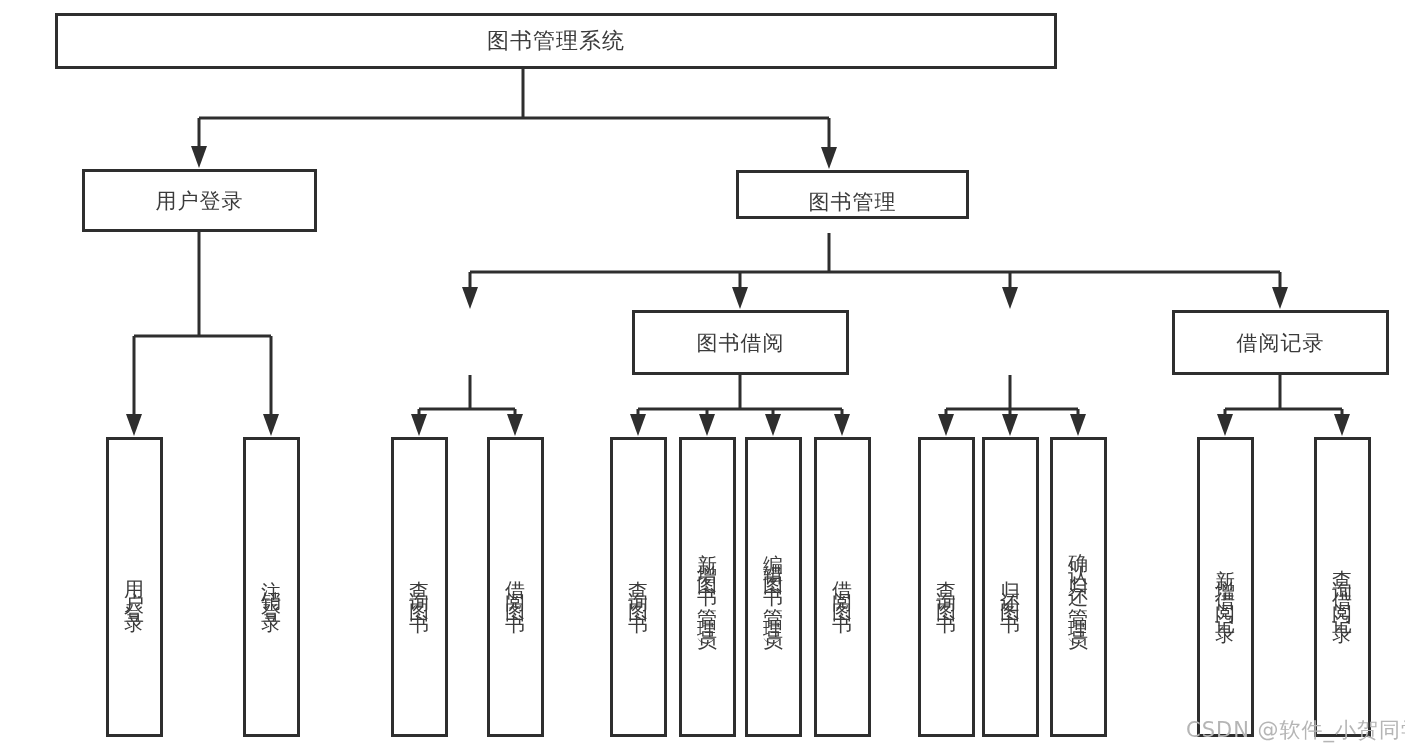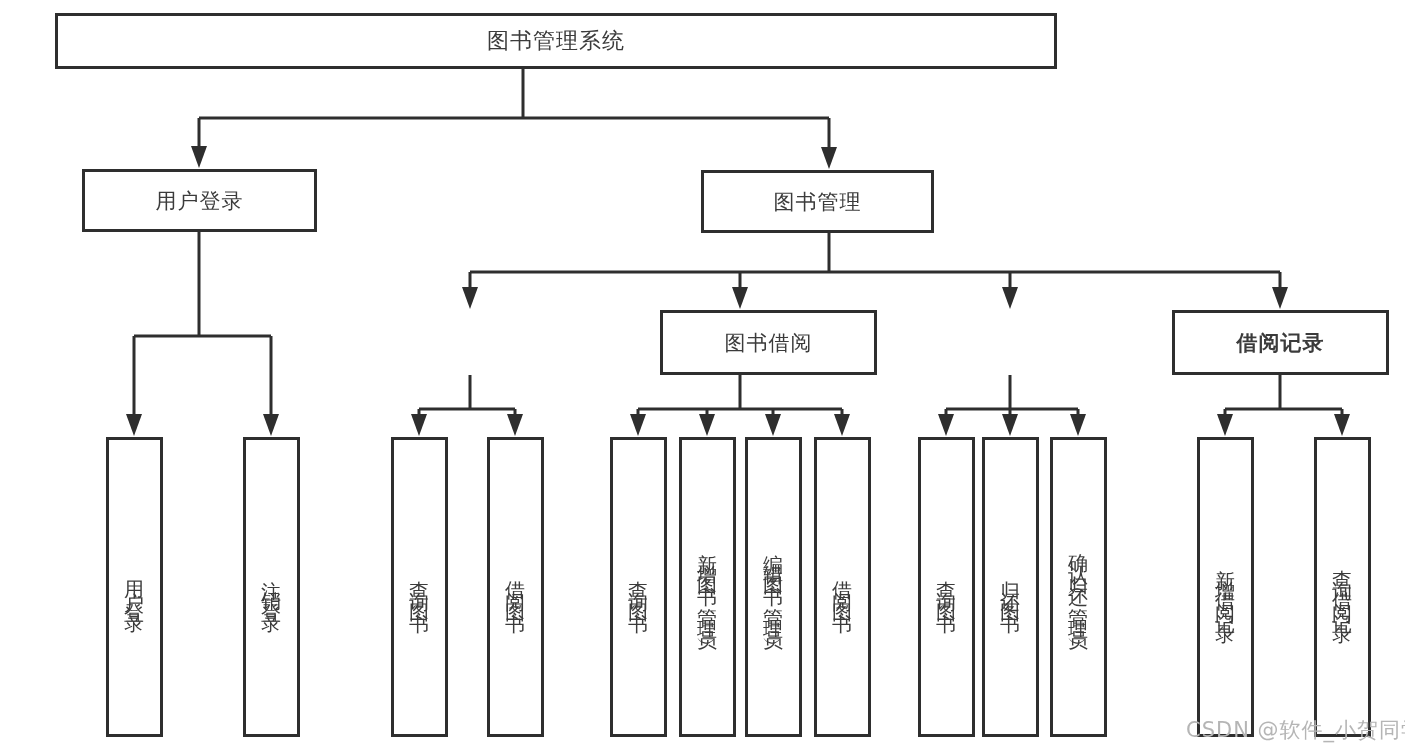--- a/index.html
+++ b/index.html
@@ -64,28 +64,28 @@
     <polygon points="1334,414 1350,414 1342,436"></polygon>
   </svg>
 
   <div class="node hnode rootnode" style="left:22px;top:13px;width:1002px;height:56px;margin-left:33px;">
     <span class="lbl">图书管理系统</span>
   </div>
 
   <div class="node hnode" style="left:82px;top:169px;width:235px;height:63px;">
     <span class="lbl">用户登录</span>
   </div>
-  <div class="node hnode" style="left:701px;top:170px;width:233px;height:63px;">
+  <div class="node hnode" style="left:736px;top:170px;width:233px;height:49px;align-items:flex-end;">
     <span class="lbl">图书管理</span>
   </div>
 
-  <div class="node hnode" style="left:632px;top:310px;width:217px;height:65px;margin-left:28px;">
+  <div class="node hnode" style="left:632px;top:310px;width:217px;height:65px;">
     <span class="lbl">图书借阅</span>
   </div>
-  <div class="node hnode" style="left:1172px;top:310px;width:217px;height:65px;font-weight:bold;">
+  <div class="node hnode" style="left:1172px;top:310px;width:217px;height:65px;">
     <span class="lbl">借阅记录</span>
   </div>
 
   <div class="node vnode" style="left:106px;top:437px;width:57px;height:300px;">
     <span class="lbl">用户登录</span>
   </div>
   <div class="node vnode" style="left:243px;top:437px;width:57px;height:300px;">
     <span class="lbl">注销登录</span>
   </div>
 

